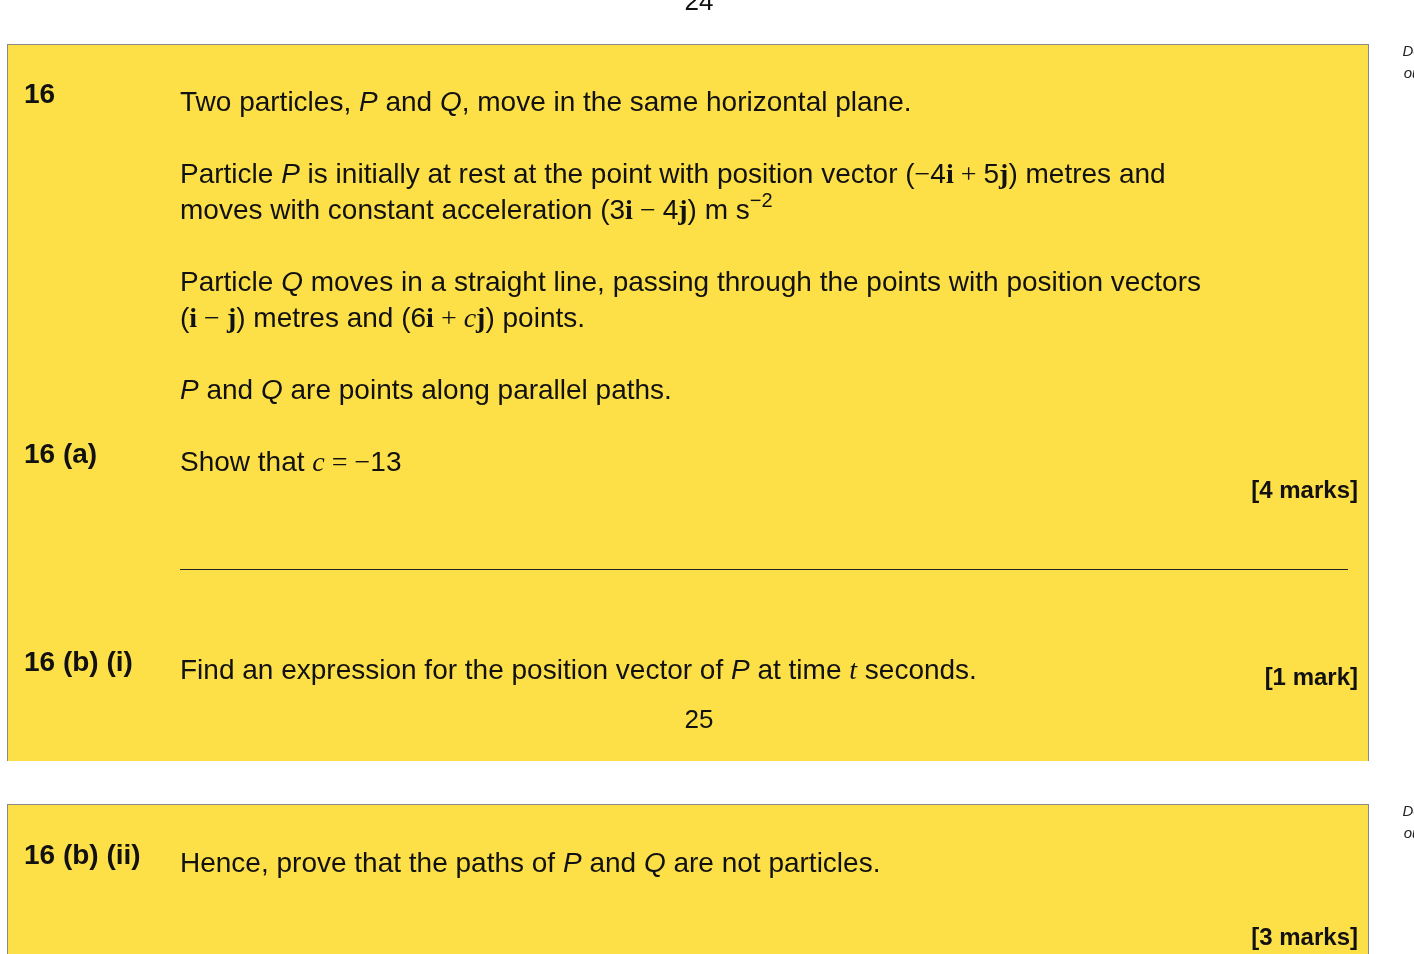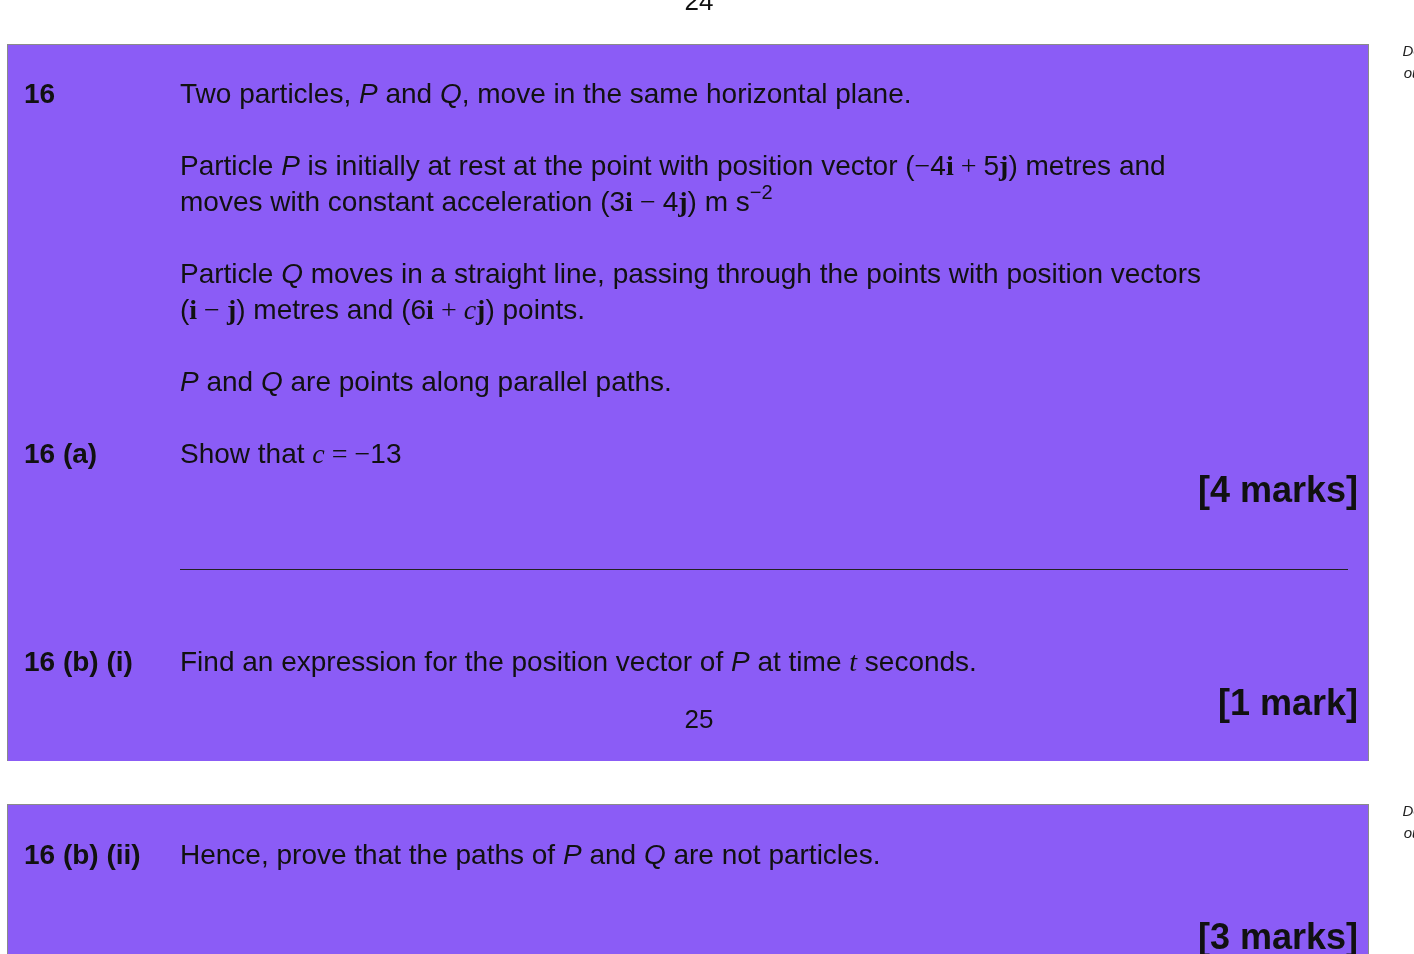--- a/index.html
+++ b/index.html
@@ -10,28 +10,28 @@
   .page-num {
     position: absolute; left: 0; width: 1398px; text-align: center; font-size: 26px; line-height: 26px;
   }
   .page-num.top { top: -12px; }
   .page-num.mid { top: 706px; height: 24px; overflow: hidden; }
   .side-note {
     position: absolute; left: 1392px; font-style: italic; font-size: 15px; line-height: 22px; color: #222;
     width: 40px; text-align: center;
   }
   .frame {
-    position: absolute; border: 1.5px solid #8a8a8a; border-bottom: none; background: #8b5cf6;
+    position: absolute; border: 1.5px solid #8a8a8a; border-bottom: none; background: #fde047;
   }
   .frame.f1 { left: 7px; top: 44px; width: 1360px; height: 716px; }
   .frame.f2 { left: 7px; top: 804px; width: 1360px; height: 160px; }
   .row { position: absolute; left: 0; font-size: 28px; line-height: 36px; }
   .qnum { position: absolute; left: 16px; font-weight: bold; white-space: nowrap; }
-  .qtext { position: absolute; left: 172px; white-space: nowrap; }
-  .marks { position: absolute; right: 10px; font-weight: bold; white-space: nowrap; font-size: 36px; line-height: 36px; }
+  .qtext { position: absolute; left: 172px; white-space: nowrap; margin-top: 8px; }
+  .marks { position: absolute; right: 10px; font-weight: bold; white-space: nowrap; font-size: 24px; line-height: 36px; }
   i.v { font-style: italic; }
   b.v { font-weight: bold; font-family: "Liberation Serif", serif; }
   .m { font-family: "Liberation Serif", serif; }
   .mi { font-family: "Liberation Serif", serif; font-style: italic; }
   sup { font-size: 20px; line-height: 0; position: relative; top: -2px; }
   .answer-line {
     position: absolute; left: 172px; width: 1168px; top: 524px; border-top: 1.5px solid #222;
   }
 </style>
 </head>
@@ -68,21 +68,21 @@
     <span class="qnum">16  (a)</span>
     <span class="qtext"><span>Show that </span><span class="mi">c</span><span class="m"> = −</span><span>13</span></span>
   </div>
   <div class="marks" style="top:427px;">[4 marks]</div>
   <div class="answer-line"></div>
 
   <div class="row" style="top:599px; width:100%;">
     <span class="qnum">16  (b) (i)</span>
     <span class="qtext"><span>Find an expression for the position vector of </span><i class="v">P</i><span> at time </span><span class="mi">t</span><span> seconds.</span></span>
   </div>
-  <div class="marks" style="top:640px;margin-left:24px;">[1 mark]</div>
+  <div class="marks" style="top:614px;margin-left:24px;">[1 mark]</div>
 </div>
 
 <div class="page-num mid">25</div>
 <div class="side-note" style="top:800px;">
   <div>Do</div>
   <div>ou</div>
 </div>
 
 <div class="frame f2">
   <div class="row" style="top:32px; width:100%;">

